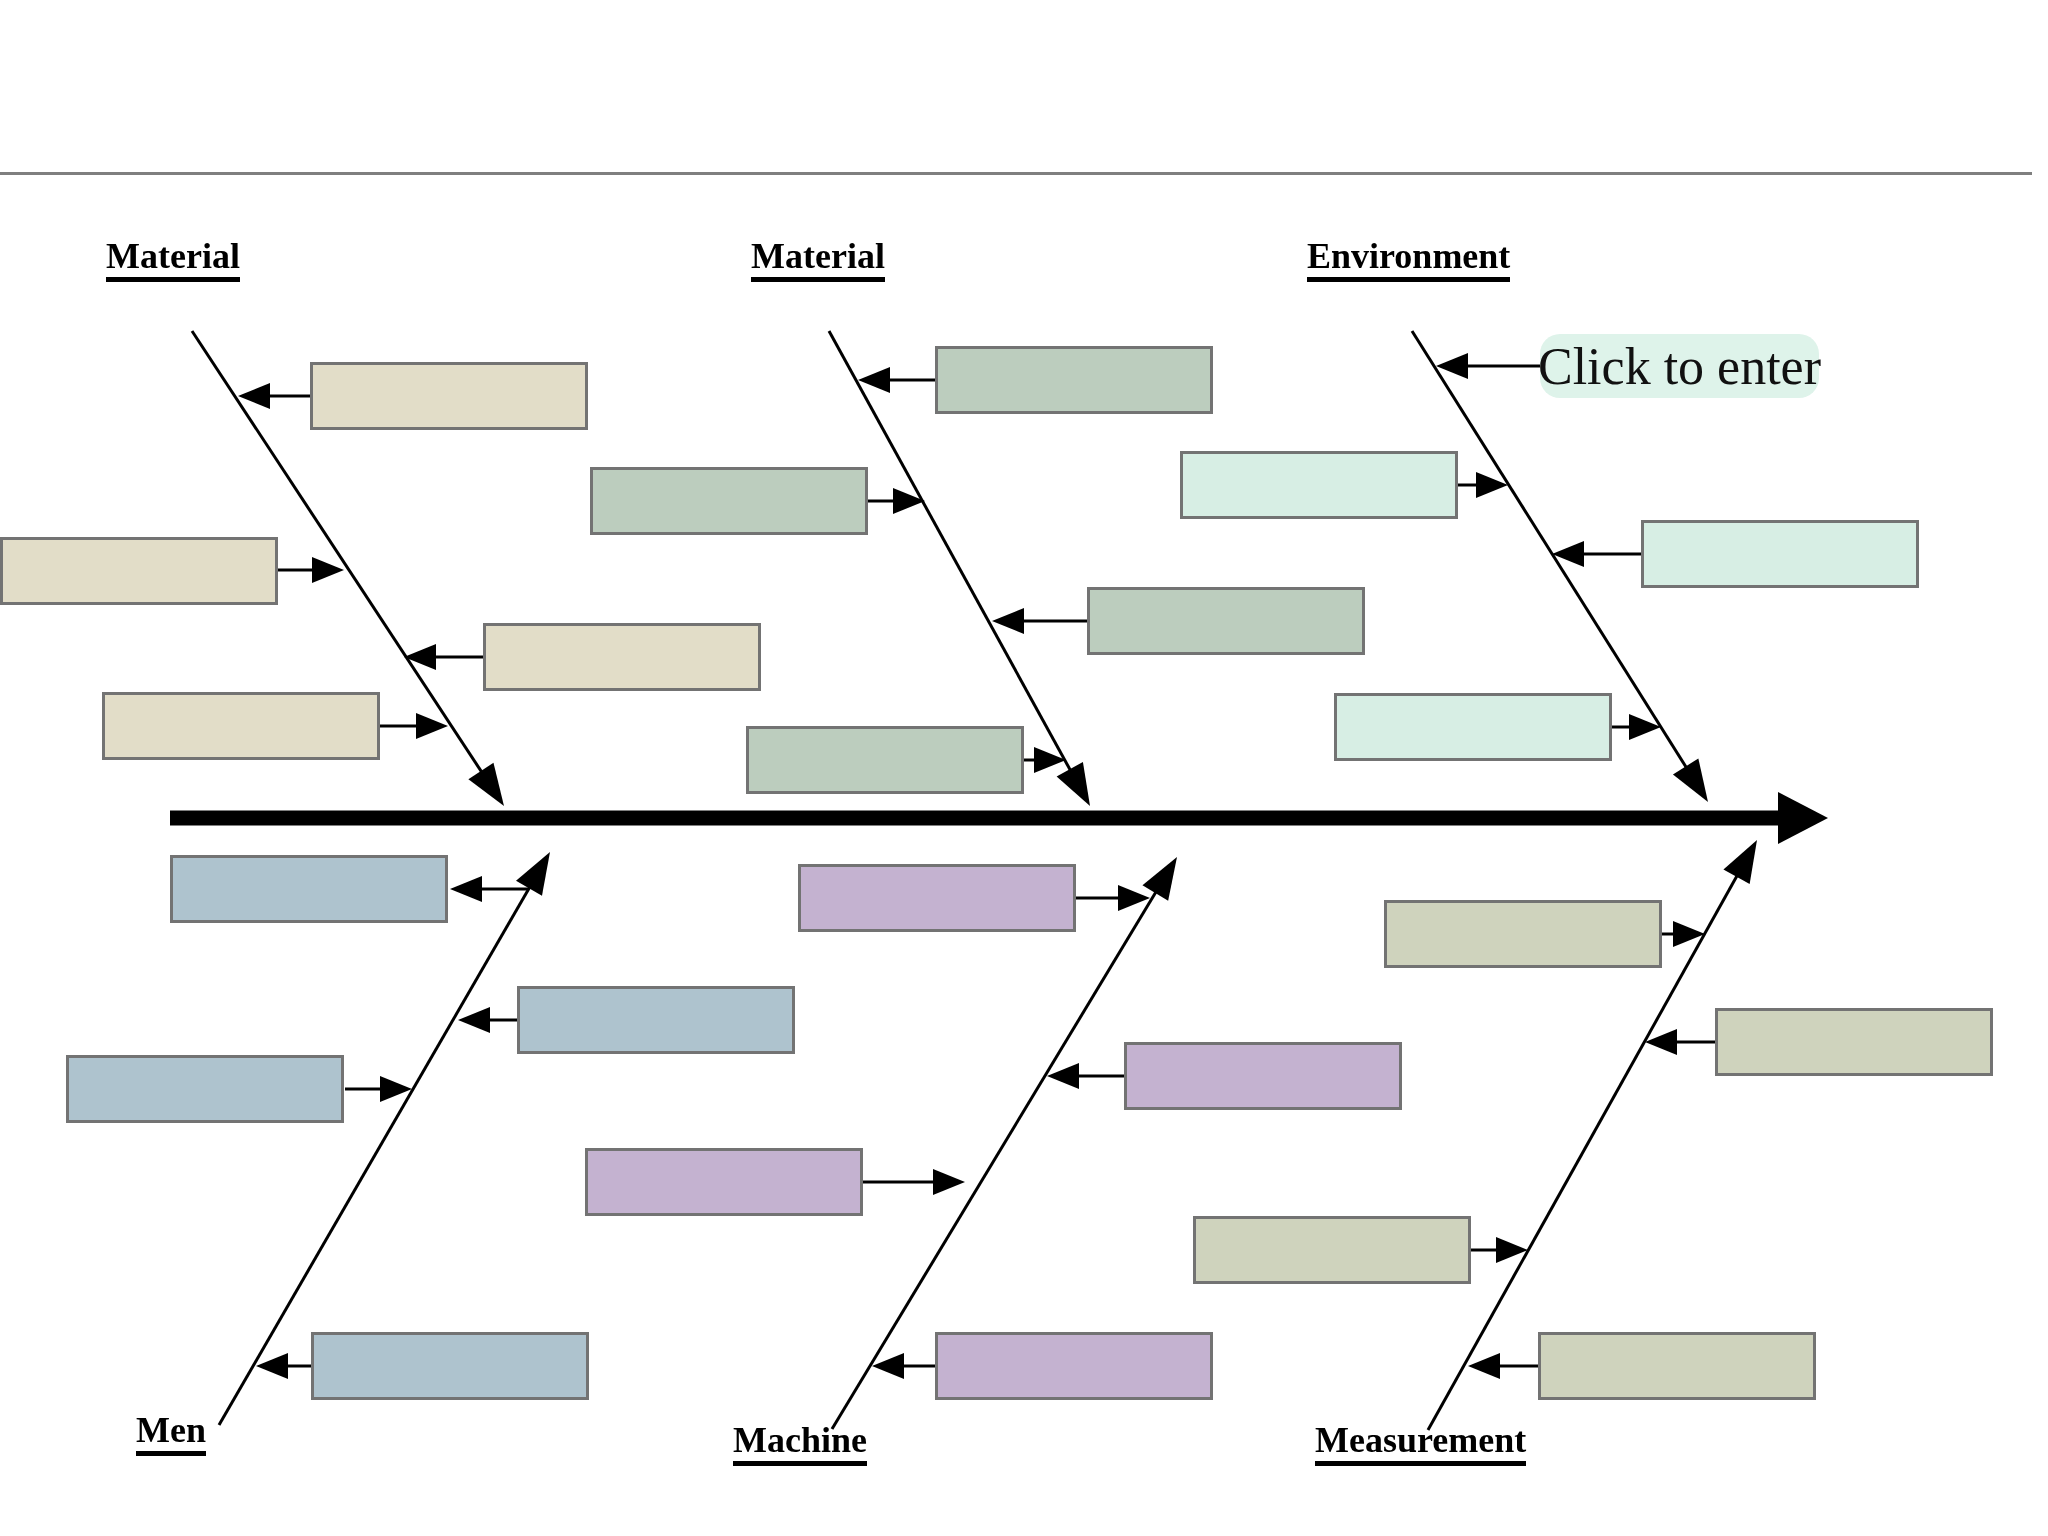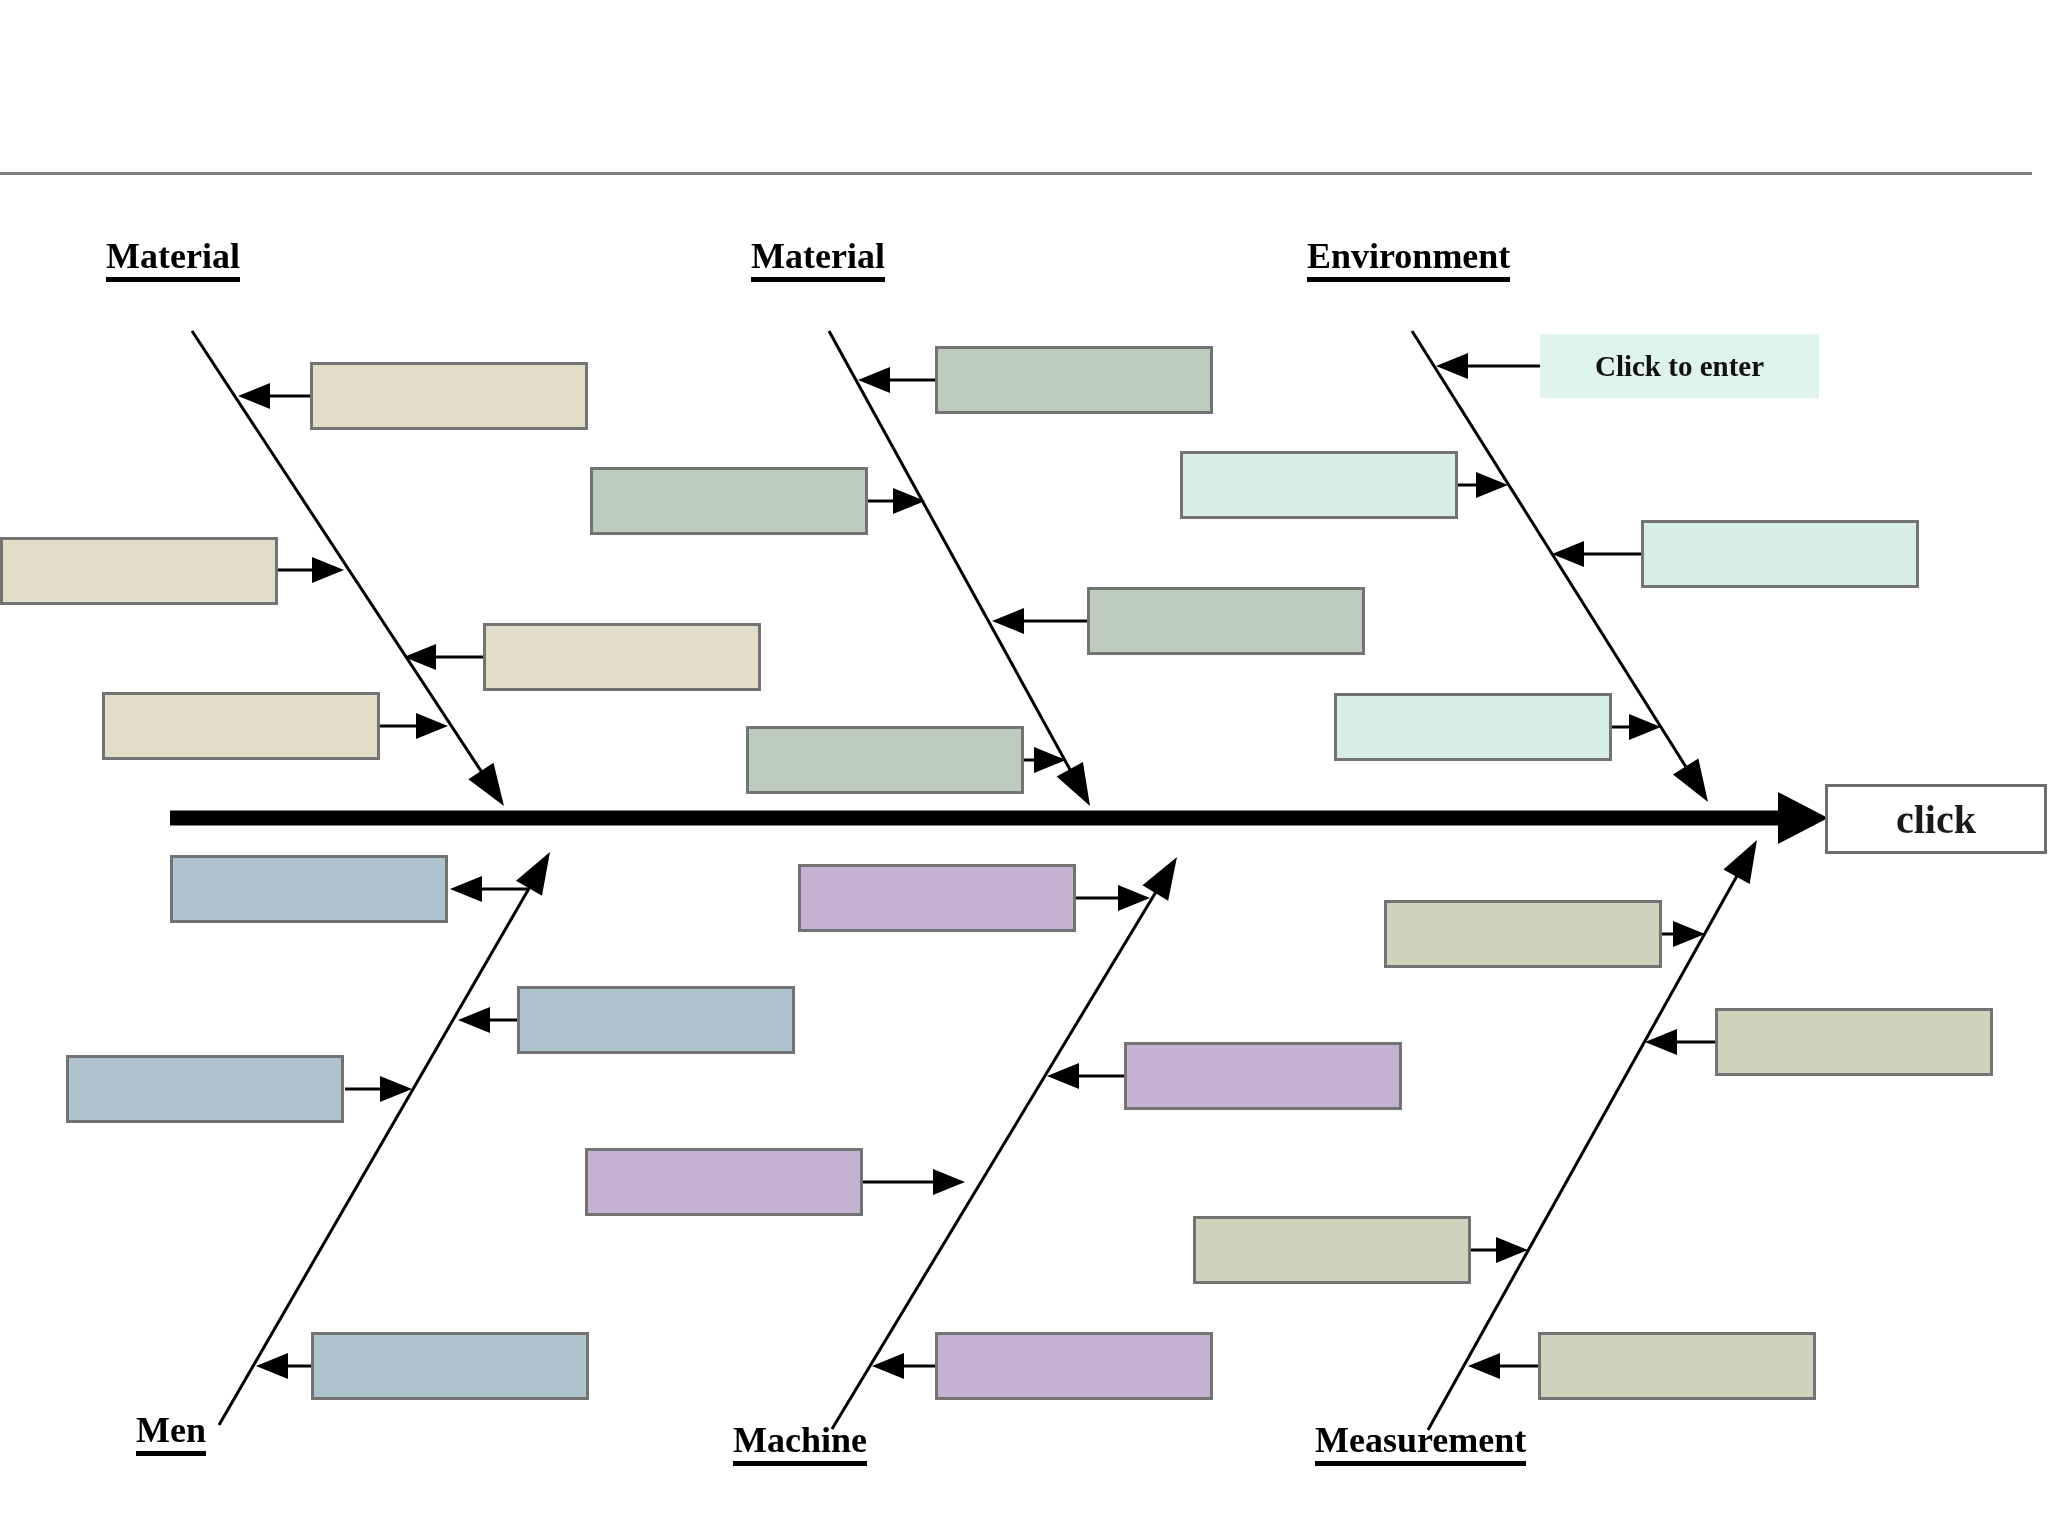--- a/index.html
+++ b/index.html
@@ -9,21 +9,21 @@
          font-family:"Liberation Sans", sans-serif;font-weight:bold;
          font-size:70px;letter-spacing:1px;color:#000;white-space:nowrap;}
   .rule{position:absolute;left:0;top:172px;width:2032px;height:3px;background:#7f7f7f;}
   #diagram-svg{position:absolute;left:0;top:0;width:2048px;height:1536px;}
   .cat-label{position:absolute;font-family:"Liberation Serif", serif;font-weight:bold;
              font-size:36px;line-height:1.05;color:#000;white-space:nowrap;
              border-bottom:5px solid #000;padding-bottom:1px;}
   .cause-box{position:absolute;width:278px;height:68px;border:3px solid #737373;
              box-sizing:border-box;}
   .callout{position:absolute;display:flex;align-items:center;justify-content:center;
-           font-weight:bold;font-size:29px;color:#111;white-space:nowrap;}
+           font-weight:normal;font-size:52px;color:#111;white-space:nowrap;border-radius:20px;}
   .clickbox{position:absolute;display:flex;align-items:center;justify-content:center;
             background:#ffffff;border:3px solid #6e6e6e;box-sizing:border-box;
             font-weight:bold;font-size:40px;color:#1a1a1a;}
 </style>
 </head>
 <body>
 
 <div id="canvas">
   <div class="rule"></div>
   <svg id="diagram-svg" viewBox="0 0 2048 1536" xmlns="http://www.w3.org/2000/svg">
@@ -115,14 +115,13 @@
       <div class="cause-box" style="left: 1124px; top: 1042px; width: 278px; height: 68px; background: rgb(196, 178, 208);"></div>
       <div class="cause-box" style="left: 585px; top: 1148px; width: 278px; height: 68px; background: rgb(196, 178, 208);"></div>
       <div class="cause-box" style="left: 935px; top: 1332px; width: 278px; height: 68px; background: rgb(196, 178, 208);"></div>
       <div class="cat-label" style="left: 1315px; top: 1422px;">Measurement</div>
       <div class="cause-box" style="left: 1384px; top: 900px; width: 278px; height: 68px; background: rgb(207, 211, 189);"></div>
       <div class="cause-box" style="left: 1715px; top: 1008px; width: 278px; height: 68px; background: rgb(207, 211, 189);"></div>
       <div class="cause-box" style="left: 1193px; top: 1216px; width: 278px; height: 68px; background: rgb(207, 211, 189);"></div>
       <div class="cause-box" style="left: 1538px; top: 1332px; width: 278px; height: 68px; background: rgb(207, 211, 189);"></div>
     </div>
   <div class="callout" id="callout" style="left: 1540px; top: 334px; width: 279px; height: 64px; background: rgb(222, 243, 234);">Click to enter</div>
-  <div class="clickbox" id="clickbox" style="left: 1825px; top: 784px; width: 222px; height: 70px;">click</div>
 </div>
 
 </body></html>

